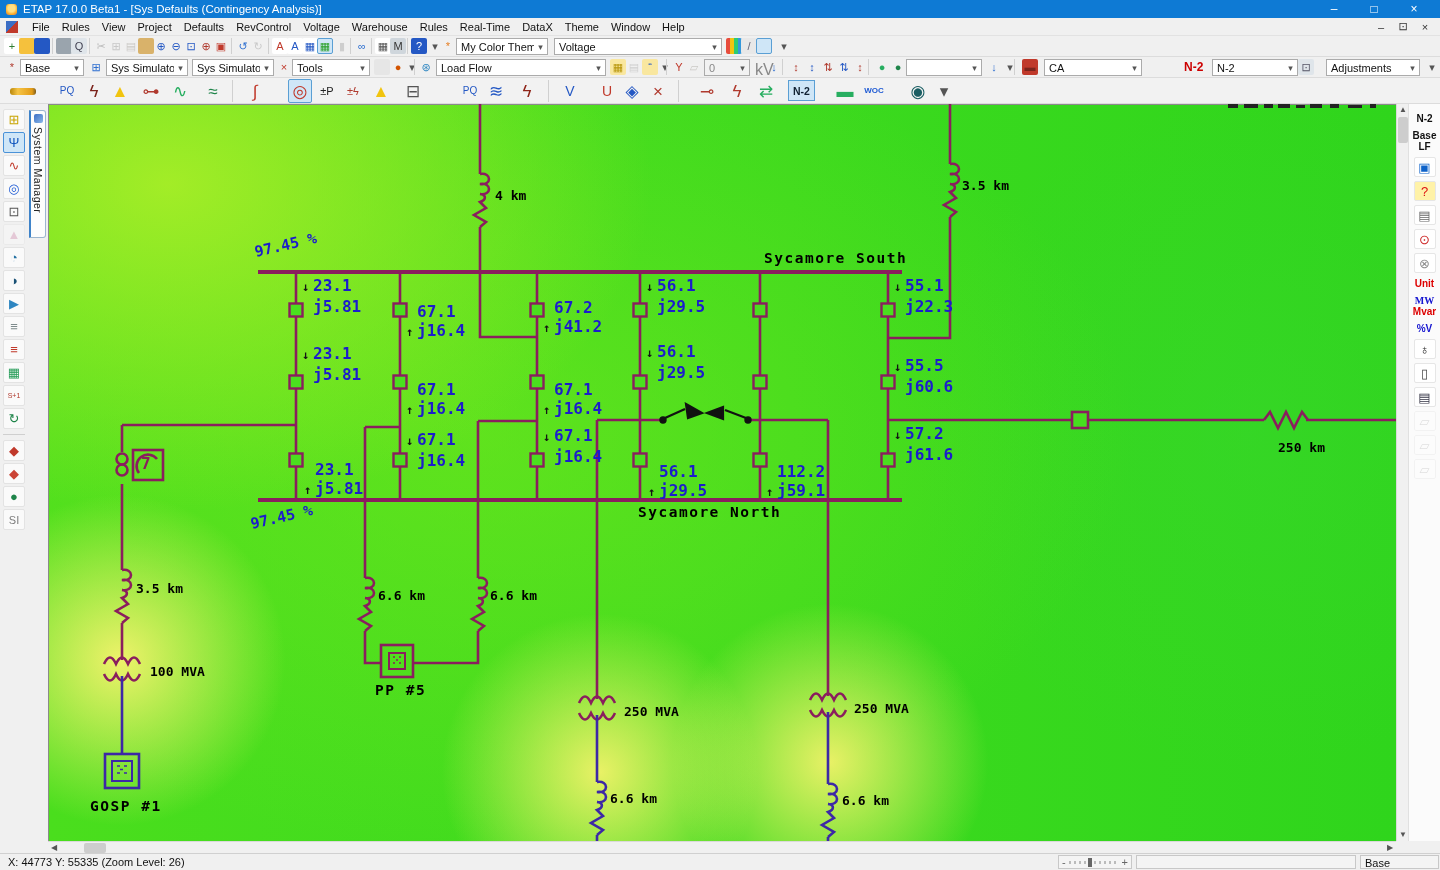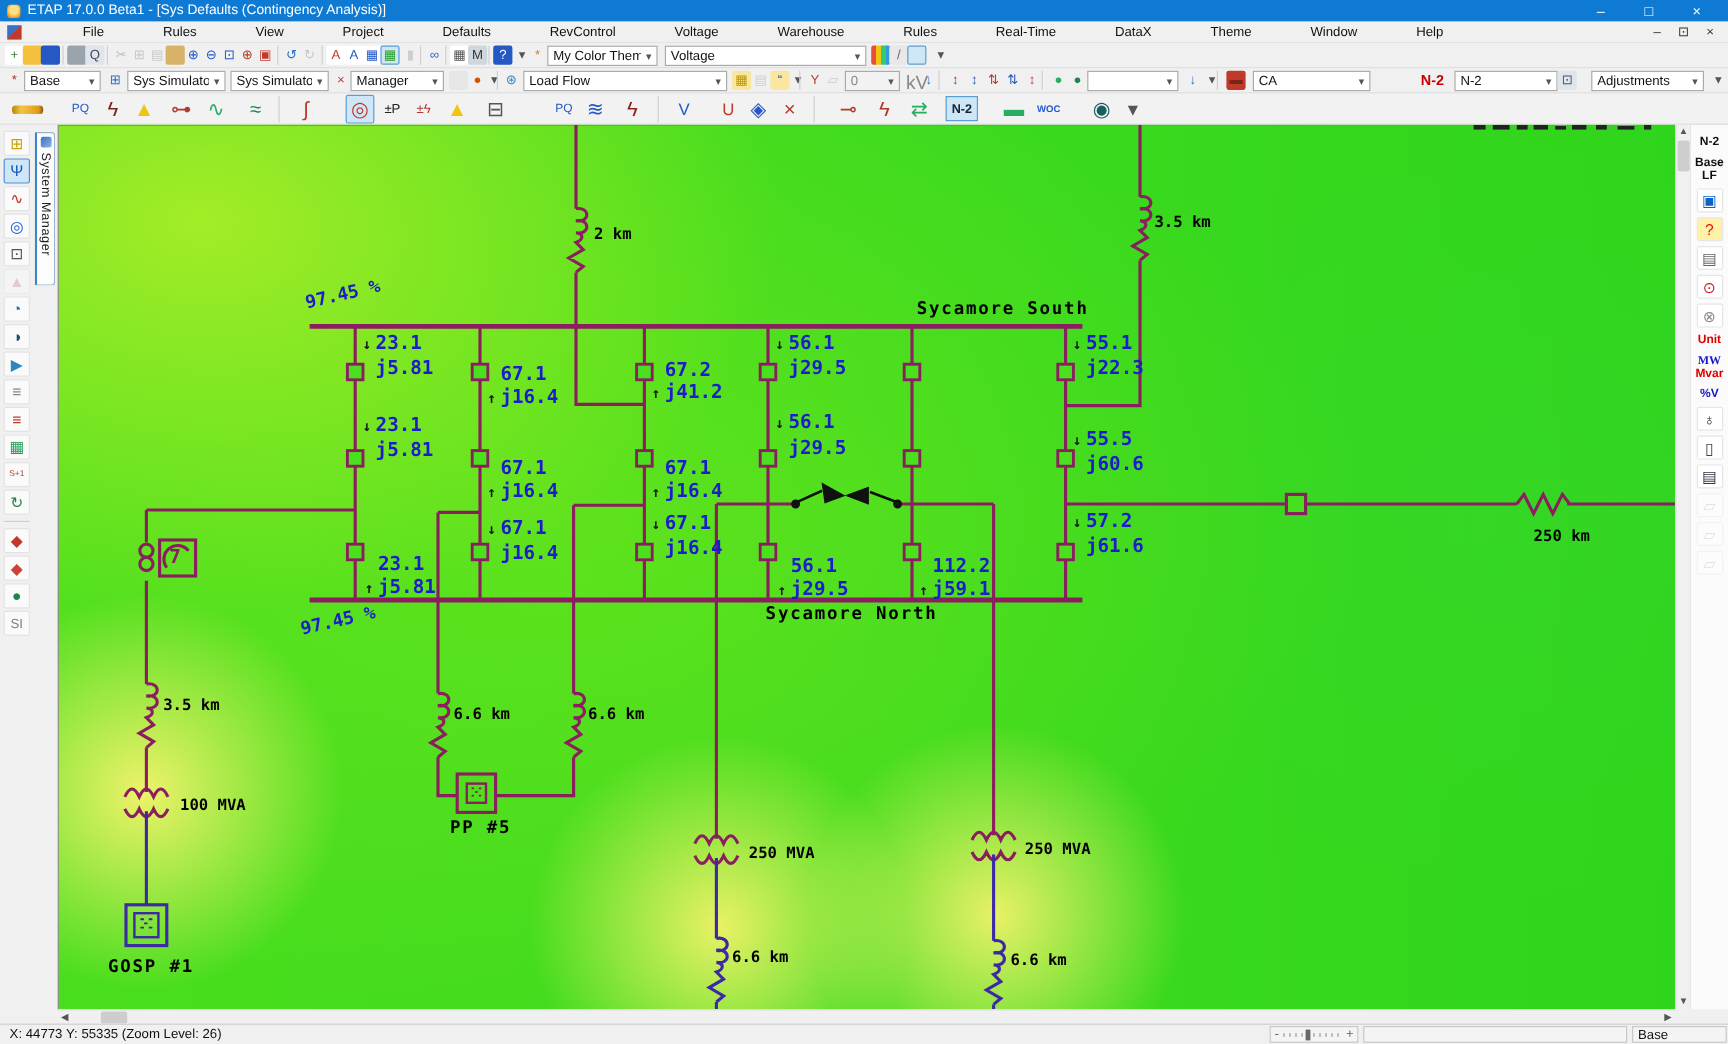--- a/index.html
+++ b/index.html
@@ -8,21 +8,21 @@
 
   
   .titlebar { height:18px; background:#0e7ad4; color:#fff; display:flex; align-items:center;
     padding:0 6px; font-size:11.5px; }
   .titlebar .appicon { width:11px; height:11px; background:radial-gradient(circle at 50% 40%, #ffe082 40%, #f9a825 70%, #b77); border-radius:3px; margin-right:6px; }
   .titlebar .tspacer { flex:1; }
   .winbtn { width:40px; text-align:center; font-size:12px; color:#fff; }
 
   .menubar { height:18px; background:#f0f0f0; display:flex; align-items:center; padding:0 4px; border-bottom:1px solid #e2e2e2;}
   .menubar .mdiicon { width:12px; height:12px; background:linear-gradient(135deg,#3c6ec4 50%,#c0392b 50%); margin:0 8px 0 2px; }
-  .menuitem { padding:16px 6px; color:#111;margin-left:37px; }
+  .menuitem { padding:16px 6px; color:#111; }
   .menubar .mspacer { flex:1; }
   .mdictrl { width:22px; text-align:center; color:#333; font-size:11px; }
 
   .tbar { position:relative; background:#f0f0f0; border-bottom:1px solid #dcdcdc; }
   #tbar1 { height:21px; }
   #tbar2 { height:21px; }
   #tbar3 { height:26px; background:#f2f2f2; }
   .chip { position:absolute; top:2px; width:16px; height:16px; border-radius:2px;
     display:flex; align-items:center; justify-content:center; font-size:11px; line-height:1; }
   .chip.big { top:1px; width:24px; height:24px; font-size:17px; }
@@ -197,21 +197,21 @@
   </div>
   <div class="combo" style="left:106px;width:82px;">
     <span class="ctext">Sys Simulator</span>
       <span class="carr">▾</span>
   </div>
   <div class="combo" style="left:192px;width:82px;">
     <span class="ctext">Sys Simulator</span>
       <span class="carr">▾</span>
   </div>
   <div class="combo" style="left:292px;width:78px;">
-    <span class="ctext">Manager</span>
+    <span class="ctext">Tools</span>
       <span class="carr">▾</span>
   </div>
   <div class="combo" style="left:436px;width:170px;">
     <span class="ctext">Load Flow</span>
       <span class="carr">▾</span>
   </div>
   <div class="combo dim" style="left:704px;width:46px;">
     <span class="ctext">0</span>
       <span class="carr">▾</span>
   </div>
@@ -494,21 +494,21 @@
           <div><span class="arr"></span>j22.3</div>
         </div>
         <div class="vblock" style="left: 846px; top: 252px;">
           <div><span class="arr">↓</span>55.5</div>
           <div><span class="arr"></span>j60.6</div>
         </div>
         <div class="vblock" style="left: 846px; top: 320px;">
           <div><span class="arr">↓</span>57.2</div>
           <div><span class="arr"></span>j61.6</div>
         </div>
-        <span class="dlabel" style="left: 447px; top: 84px;">2 km</span>
+        <span class="dlabel" style="left: 447px; top: 84px;">4 km</span>
         <span class="dlabel" style="left: 914px; top: 74px;">3.5 km</span>
         <span class="dlabel" style="left: 88px; top: 477px;">3.5 km</span>
         <span class="dlabel" style="left: 102px; top: 560px;">100 MVA</span>
         <span class="dlabel" style="left: 330px; top: 484px;">6.6 km</span>
         <span class="dlabel" style="left: 442px; top: 484px;">6.6 km</span>
         <span class="dlabel" style="left: 576px; top: 600px;">250 MVA</span>
         <span class="dlabel" style="left: 806px; top: 597px;">250 MVA</span>
         <span class="dlabel" style="left: 562px; top: 687px;">6.6 km</span>
         <span class="dlabel" style="left: 794px; top: 689px;">6.6 km</span>
         <span class="dlabel" style="left: 1230px; top: 336px;">250 km</span>

